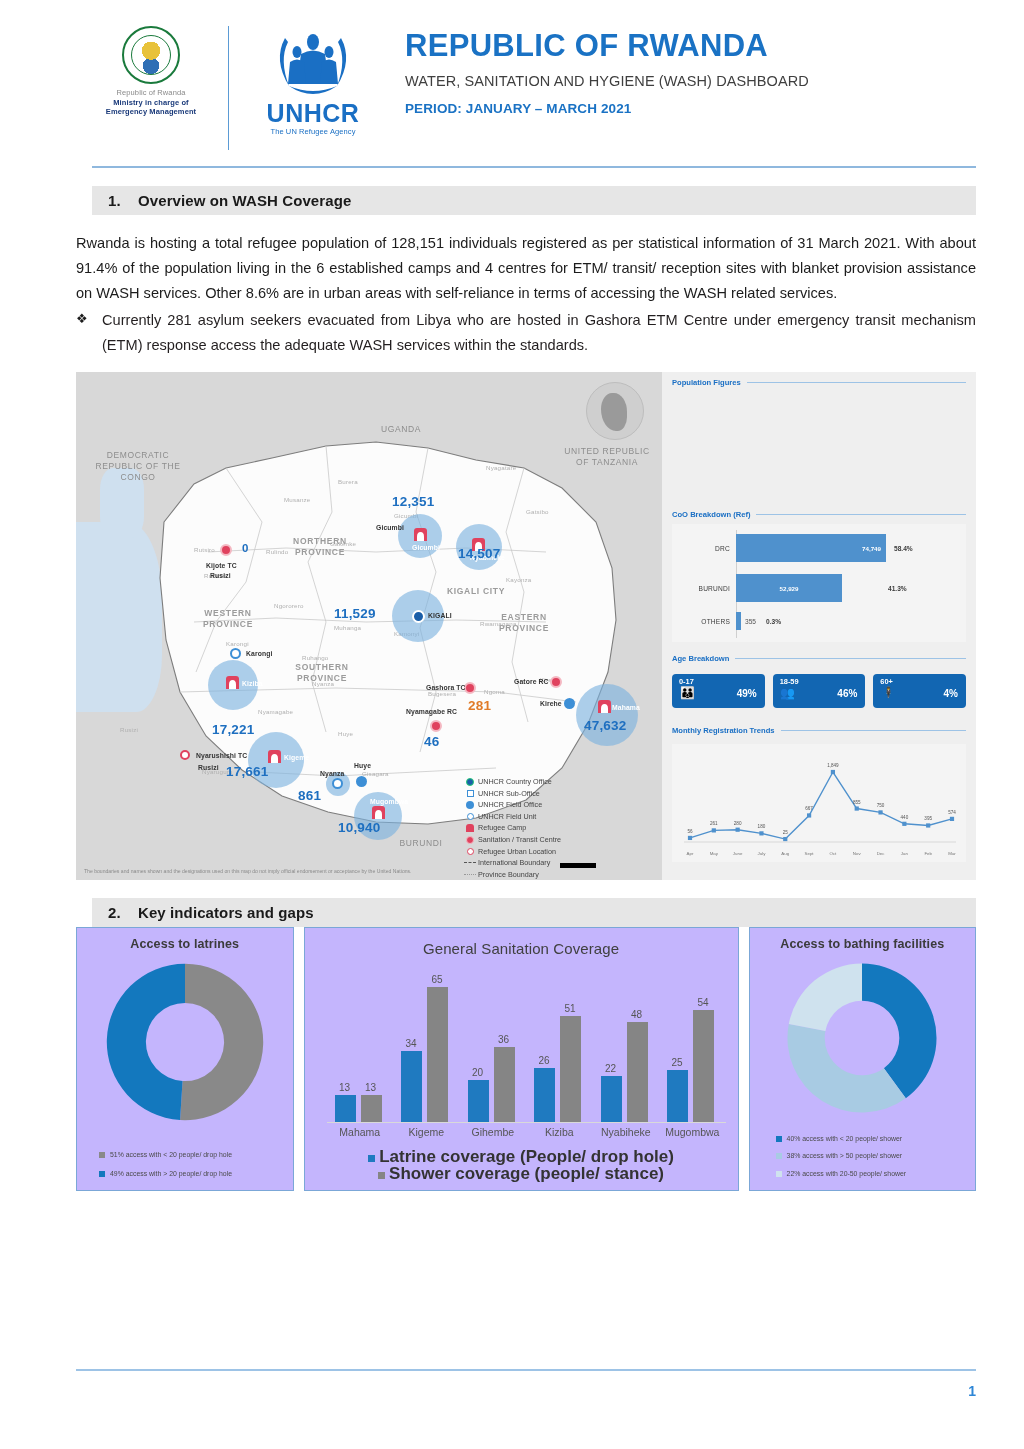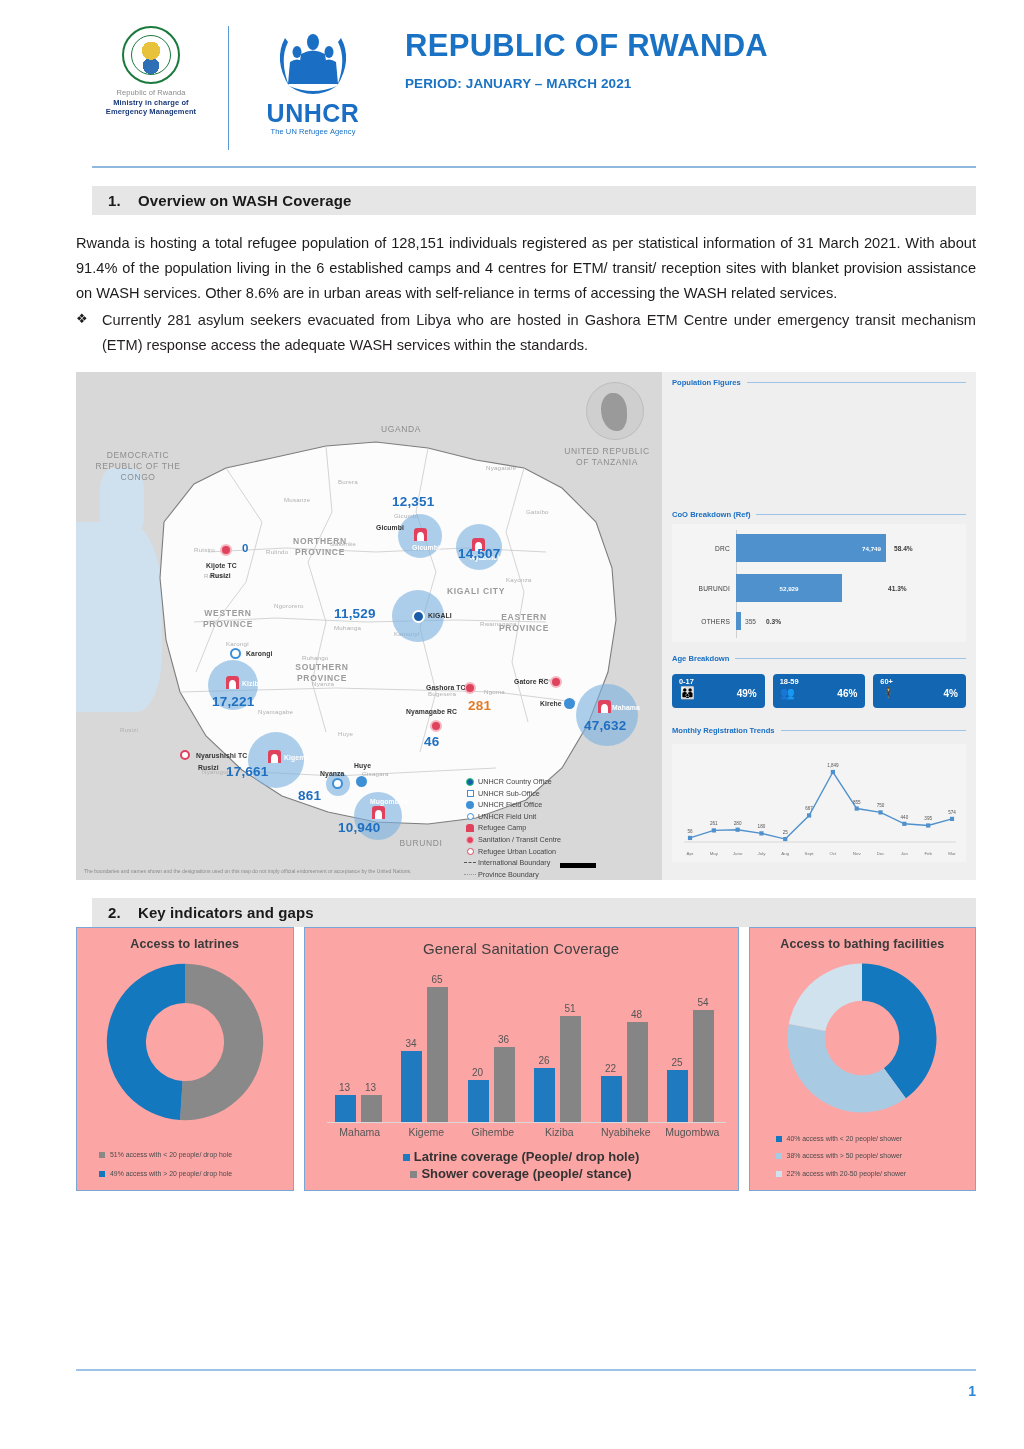--- a/index.html
+++ b/index.html
@@ -117,42 +117,42 @@
   .age-box { flex:1; background:#1266b2; border-radius:4px; height:34px; position:relative; color:#fff; }
   .age-t { position:absolute; left:7px; top:3px; font-size:7.4px; font-weight:bold; }
   .age-p { position:absolute; right:8px; top:14px; font-size:10px; font-weight:bold; }
   .age-i { position:absolute; left:8px; top:13px; font-size:12px; line-height:12px; }
 
   .trend-wrap { position:absolute; left:10px; top:372px; right:10px; height:118px; background:#f4f4f4; }
 
   
   .chart-sub { text-align:center; color:#1a8fd6; font-weight:bold; font-size:17px; margin:20px 0 10px 0; letter-spacing:.1px;}
   .charts { display:flex; gap:10px; margin:0 48px 0 76px; }
-  .cbox { border:1px solid #7ba7d7; background:#fca5a5; position:relative; }
+  .cbox { border:1px solid #7ba7d7; background:#c4b5fd; position:relative; }
   .cbox.left { width:220px; height:264px; }
   .cbox.mid  { width:440px; height:264px; }
   .cbox.right{ width:230px; height:264px; }
   .c-title { text-align:center; font-size:12.5px; font-weight:bold; color:#3b3b3b; padding-top:9px; letter-spacing:.1px;}
   .c-title.big { font-size:15px; font-weight:normal; color:#404040; padding-top:12px;}
   .donut-wrap { display:flex; justify-content:center; margin-top:6px; }
   .lg { font-size:6.9px; color:#4a4a4a; line-height:12.5px; display:flex; align-items:center;}
   .lg .sw { width:6px; height:6px; margin-right:5px; flex:none; }
   .lg-wrap { position:absolute; bottom:10px; left:0; right:0; padding-left:22px;}
   .lg-wrap.r { padding-left:26px; }
 
   .bars { position:absolute; left:22px; right:12px; top:44px; height:150px; }
   .grp { position:absolute; bottom:0; width:58px; height:150px; }
   .bar { position:absolute; bottom:0; width:21px; }
   .bar.lat { background:#1f7ac0; left:4px; }
   .bar.sho { background:#858585; left:30px; }
   .bval { position:absolute; width:30px; text-align:center; font-size:10px; color:#555; }
   .xaxis { position:absolute; left:22px; right:12px; top:194px; height:1px; background:#d9d9d9;}
   .xlab { position:absolute; top:198px; width:70px; text-align:center; font-size:10.5px; color:#555;}
   .blegend { position:absolute; bottom:8px; left:0; right:0; text-align:center; }
-  .blegend div { font-size:13px; color:#333; font-weight:bold; line-height:17px; }
+  .blegend div { font-size:17px; color:#333; font-weight:bold; line-height:17px; }
   .blegend .sw { display:inline-block; width:7px; height:7px; margin-right:4px; }
 
   .foot-rule { position:absolute; left:76px; right:48px; bottom:78px; height:2px; background:#9dc3e6;}
   .pageno { position:absolute; right:48px; bottom:50px; color:#2e86d6; font-size:14px; font-weight:bold;}
 </style>
 </head>
 <body>
 
 <div class="page">
 
@@ -183,20 +183,21 @@
             <path d="M26 60 q24 10 48 0 q-24 16 -48 0 z"></path>
           </g>
         </svg>
       </div>
       <div class="unhcr-word">UNHCR</div>
       <div class="unhcr-sub">The UN Refugee Agency</div>
     </div>
 
     <div class="titles">
       <div class="t-main">REPUBLIC OF RWANDA</div>
+      <div class="t-sub">WATER, SANITATION AND HYGIENE (WASH) DASHBOARD</div>
       <div class="t-per">PERIOD: JANUARY – MARCH 2021</div>
     </div>
   </div>
   <div class="hr-blue"></div>
 
   <div class="sec-head">
     <span class="num">1.</span><span>Overview on WASH Coverage</span>
   </div>
 
   <div class="body-text">Rwanda is hosting a total refugee population of 128,151 individuals registered as per statistical information of 31 March 2021. With about 91.4% of the population living in the 6 established camps and 4 centres for ETM/ transit/ reception sites with blanket provision assistance on WASH services. Other 8.6% are in urban areas with self-reliance in terms of accessing the WASH related services.</div>
@@ -282,21 +283,21 @@
       <div class="icon-co" style="left:336px;top:238px;"></div>
       <div class="site-name" style="left:352px;top:240px;">KIGALI</div>
       <div class="camp-num" style="left:258px;top:234px;">11,529</div>
 
       <div class="icon-fu" style="left:154px;top:276px;"></div>
       <div class="site-name" style="left:170px;top:278px;">Karongi</div>
 
       <div class="bubble" style="left:132px;top:288px;width:50px;height:50px;"></div>
       <div class="icon-camp" style="left:150px;top:304px;"></div>
       <div class="site-name w" style="left:166px;top:308px;">Kiziba</div>
-      <div class="camp-num" style="left:136px;top:322px;">17,221</div>
+      <div class="camp-num" style="left:136px;top:350px;">17,221</div>
 
       <div class="icon-tc" style="left:144px;top:172px;"></div>
       <div class="site-name" style="left:130px;top:190px;">Kijote TC</div>
       <div class="site-name" style="left:134px;top:200px;">Rusizi</div>
       <div class="camp-num sm" style="left:166px;top:170px;">0</div>
 
       <div class="icon-urban" style="left:104px;top:378px;"></div>
       <div class="site-name" style="left:120px;top:380px;">Nyarushishi TC</div>
       <div class="site-name" style="left:122px;top:392px;">Rusizi</div>
 

